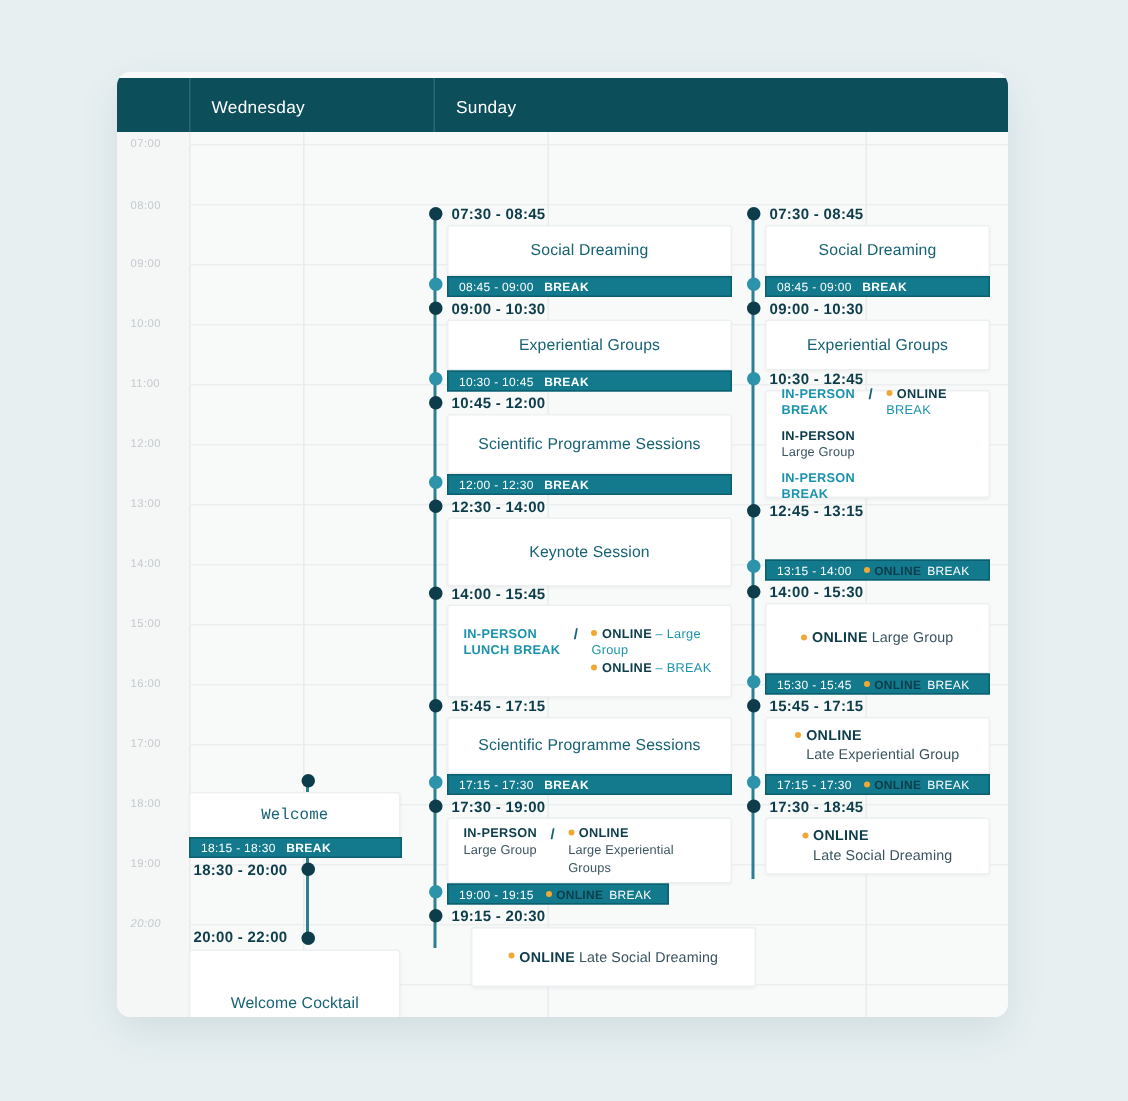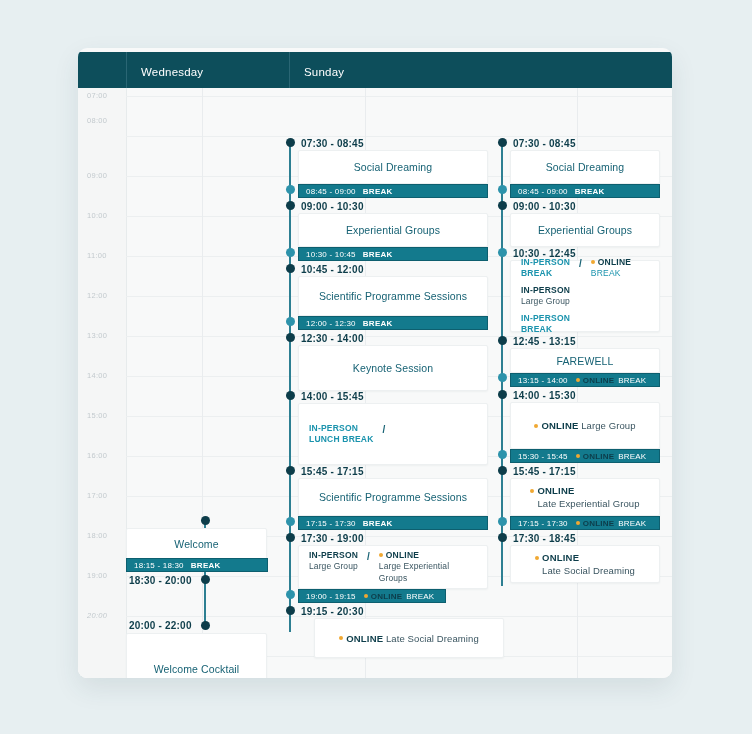--- a/index.html
+++ b/index.html
@@ -266,21 +266,21 @@
       <div class="hdr-cell hdr-day hdr-sun">Sunday</div>
     </div>
 
     <div class="body-area">
 
       <div class="gutter"></div>
 
       <div class="hour-line" style="top:8px;"></div>
       <div class="hour-label" style="top:3px;">07:00</div>
       <div class="hour-line" style="top:48px;"></div>
-      <div class="hour-label" style="top:28px;text-align:center;">08:00</div>
+      <div class="hour-label" style="top:44px;text-align:center;">08:00</div>
       <div class="hour-line" style="top:88px;"></div>
       <div class="hour-label" style="top:83px;">09:00</div>
       <div class="hour-line" style="top:128px;"></div>
       <div class="hour-label" style="top:123px;">10:00</div>
       <div class="hour-line" style="top:168px;"></div>
       <div class="hour-label" style="top:163px;">11:00</div>
       <div class="hour-line" style="top:208px;"></div>
       <div class="hour-label" style="top:203px;">12:00</div>
       <div class="hour-line" style="top:248px;"></div>
       <div class="hour-label" style="top:243px;">13:00</div>
@@ -305,21 +305,21 @@
       <div class="col-div d2"></div>
       <div class="col-div d3"></div>
 
       <div class="rail" style="left:126px; top:432px; height:106px;"></div>
       <div class="dot dark" style="left:126px; top:428px;"></div>
       <div class="dot light" style="left:126px; top:471px;"></div>
       <div class="dot dark" style="left:126px; top:487px;"></div>
       <div class="dot dark" style="left:126px; top:533px;"></div>
 
       <div class="time-lbl" style="left:51px; top:449px;">17:30 - 18:15</div>
-      <div class="ev" style="left:48px; top:440px; width:141px; height:32px;">
+      <div class="ev" style="left:48px; top:440px; width:141px; height:32px;font-family:Liberation Mono, monospace;">
         <span class="ev-title">Welcome</span>
       </div>
 
       <div class="brk" style="left:48px; top:470px; width:142px;">
         <span class="brk-time">18:15 - 18:30</span>
         <span class="brk-word">BREAK</span>
       </div>
 
       <div class="time-lbl" style="left:51px; top:487px;">18:30 - 20:00</div>
 
@@ -379,20 +379,30 @@
       </div>
 
       <div class="time-lbl" style="left:223px; top:303px;">14:00 - 15:45</div>
       <div class="ev split" style="left:220px; top:315px; width:190px; height:62px;">
         <div class="split-wrap">
           <div class="col-ip">
             <div class="lbl-ip">IN-PERSON</div>
             <div class="lbl-ip">LUNCH BREAK</div>
           </div>
           <div class="slash">/</div>
+          <div class="col-on">
+            <div>
+              <span class="odot-inline"></span><span class="lbl-on">ONLINE</span>
+              <span class="sub-teal">– Large Group</span>
+            </div>
+            <div>
+              <span class="odot-inline"></span><span class="lbl-on">ONLINE</span>
+              <span class="sub-teal">– BREAK</span>
+            </div>
+          </div>
         </div>
       </div>
 
       <div class="time-lbl" style="left:223px; top:378px;">15:45 - 17:15</div>
       <div class="ev" style="left:220px; top:390px; width:190px; height:38px;">
         <span class="ev-title">Scientific Programme Sessions</span>
       </div>
 
       <div class="brk" style="left:220px; top:428px; width:190px;">
         <span class="brk-time">17:15 - 17:30</span>
@@ -482,23 +492,20 @@
           <div class="col-on">
             <div>
               <span class="odot-inline"></span><span class="lbl-on">ONLINE</span>
             </div>
             <div class="sub-teal">BREAK</div>
           </div>
         </div>
       </div>
 
       <div class="time-lbl" style="left:435px; top:248px;">12:45 - 13:15</div>
-      <div class="ev" style="left:432px; top:260px; width:150px; height:25px;">
-        <span class="ev-title">FAREWELL</span>
-      </div>
 
       <div class="brk" style="left:432px; top:285px; width:150px;">
         <span class="brk-time">13:15 - 14:00</span>
         <span class="odot"></span>
         <span class="brk-online">ONLINE</span>
         <span class="brk-online-tail">BREAK</span>
       </div>
 
       <div class="time-lbl" style="left:435px; top:302px;">14:00 - 15:30</div>
       <div class="ev centered-online" style="left:432px; top:314px; width:150px; height:47px;">

